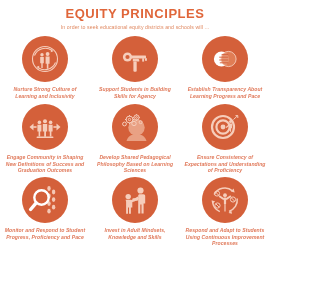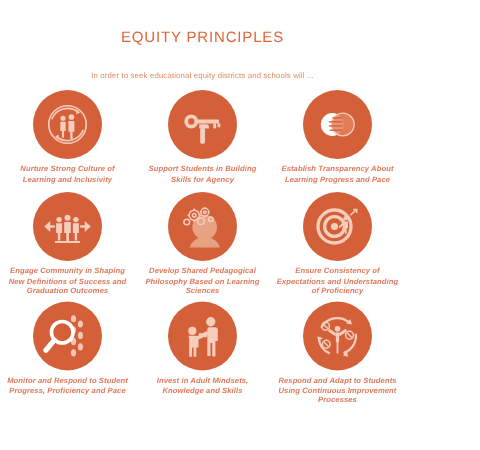--- a/index.html
+++ b/index.html
@@ -7,25 +7,25 @@
     width:270px;height:300px;overflow:hidden;
     background:#ffffff;
     font-family:"Liberation Sans", sans-serif;
     -webkit-font-smoothing:antialiased;
   }
   .page{width:270px;height:300px;position:relative;box-sizing:border-box;}
 
   .header{padding-top:4px;text-align:center;}
   .title{
     color:#e0663a;
-    font-size:10px;
-    font-weight:normal;
+    font-size:13px;
+    font-weight:bold;
     letter-spacing:.55px;
     line-height:11px;
-    margin:16px;
+    margin:4px;
   }
   .subtitle{
     color:#e08a63;
     font-size:5.2px;
     line-height:8px;
     margin:2px 0 0 0;
     letter-spacing:.1px;
   }
 
   .grid{

